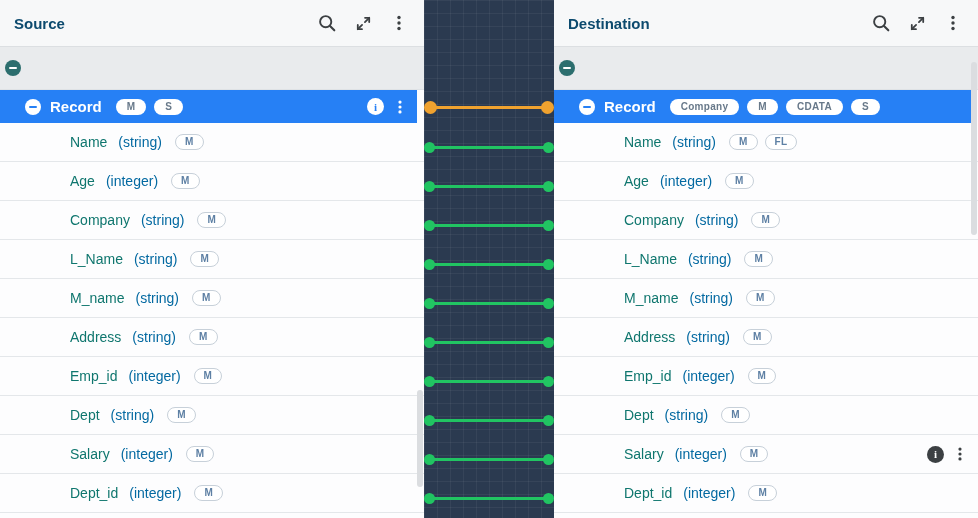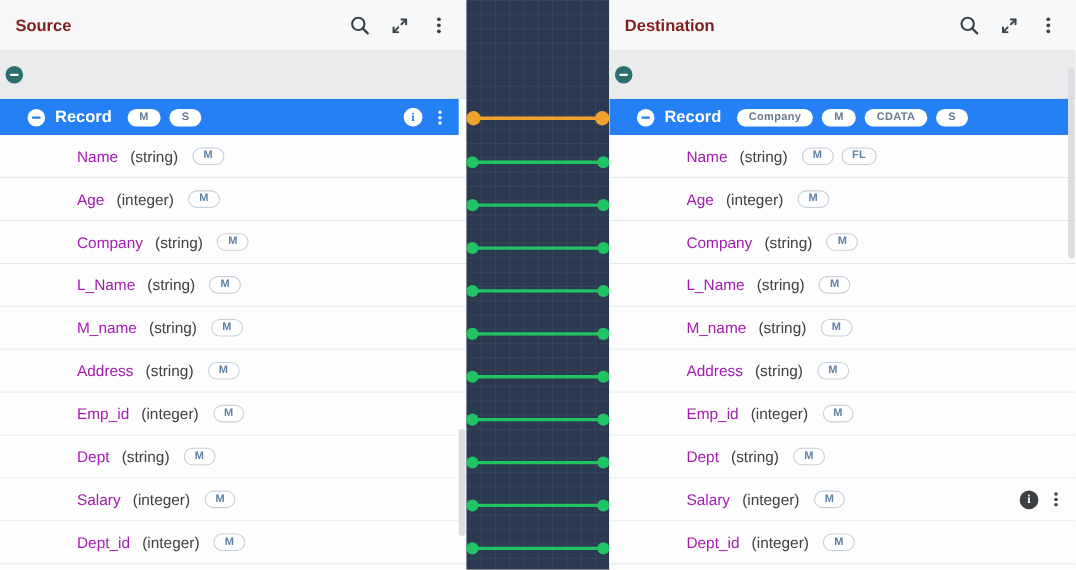--- a/index.html
+++ b/index.html
@@ -6,21 +6,21 @@
   html,body { width:978px; height:518px; overflow:hidden; }
   body { font-family:"Liberation Sans","DejaVu Sans",sans-serif; background:#ffffff; }
 
   .app { display:flex; width:978px; height:518px; }
 
   
   .panel { width:424px; height:518px; position:relative; background:#fdfdfe; overflow:hidden; flex:none; }
 
   .phead { height:47px; display:flex; align-items:center; padding:0 10px 0 14px;
            background:#f7f8f9; border-bottom:1px solid #dcdfe2; }
-  .ptitle { font-size:15px; font-weight:700; color:#7f1d1d; }
+  .ptitle { font-size:15px; font-weight:700; color:#0c4a6e; }
   .hicons { margin-left:auto; display:flex; align-items:center; gap:6px; }
   .icon-btn { width:30px; height:30px; display:flex; align-items:center; justify-content:center;
               background:none; border:none; color:#3c4043; cursor:pointer; }
   .icon-btn svg { display:block; }
 
   .root-row { height:43px; display:flex; align-items:center; gap:9px;
               padding:0 10px 0 5px; background:#e9ebed; border-bottom:1px solid #dfe2e5; }
   .minus { width:16px; height:16px; border-radius:50%; display:inline-flex;
            align-items:center; justify-content:center; flex:none; }
   .minus::after { content:""; width:8px; height:2px; background:#fff; border-radius:1px; }
@@ -41,22 +41,22 @@
 
   .info-circle { width:17px; height:17px; border-radius:50%; display:inline-flex;
                  align-items:center; justify-content:center; font-weight:700; font-size:11px;
                  font-family:"Liberation Serif","DejaVu Serif",serif; flex:none; cursor:pointer; }
   .info-circle.light { background:#ffffff; color:#2680f5; }
   .info-circle.dark  { background:#3c4043; color:#ffffff; }
 
   .fields { background:#fdfdfe; }
   .frow { height:39px; display:flex; align-items:center; padding:0 8px 0 70px;
           border-bottom:1px solid #e4e7ea; background:#fdfdfe; }
-  .fname { font-size:14px; color:#a21caf; margin-right:11px; }
-  .ftype { font-size:14px; color:#404040; margin-right:13px; }
+  .fname { font-size:14px; color:#0f766e; margin-right:11px; }
+  .ftype { font-size:14px; color:#0369a1; margin-right:13px; }
   .fbadge { border:1px solid #c7d0d9; color:#5e80a4; background:#ffffff; font-size:10px;
             font-weight:700; padding:2px 9px; border-radius:9px; line-height:1;
             margin-right:7px; letter-spacing:.3px; }
   .factions { margin-left:auto; display:flex; align-items:center; gap:6px; color:#3c4043; }
 
   .vthumb { position:absolute; width:6px; border-radius:3px; background:#dbdde0; right:1px; }
   #source-thumb { top:390px; height:97px; }
   #destination-thumb { top:62px; height:173px; }
 
   

